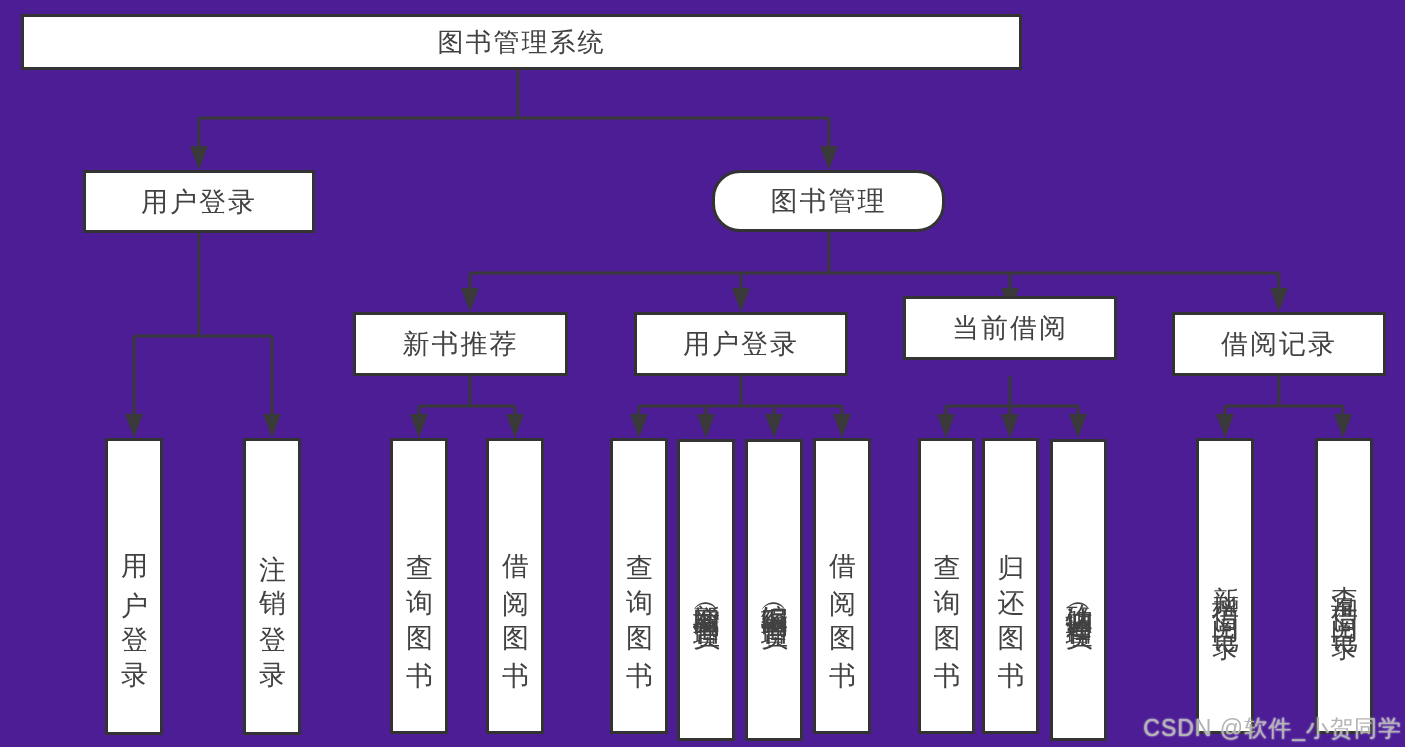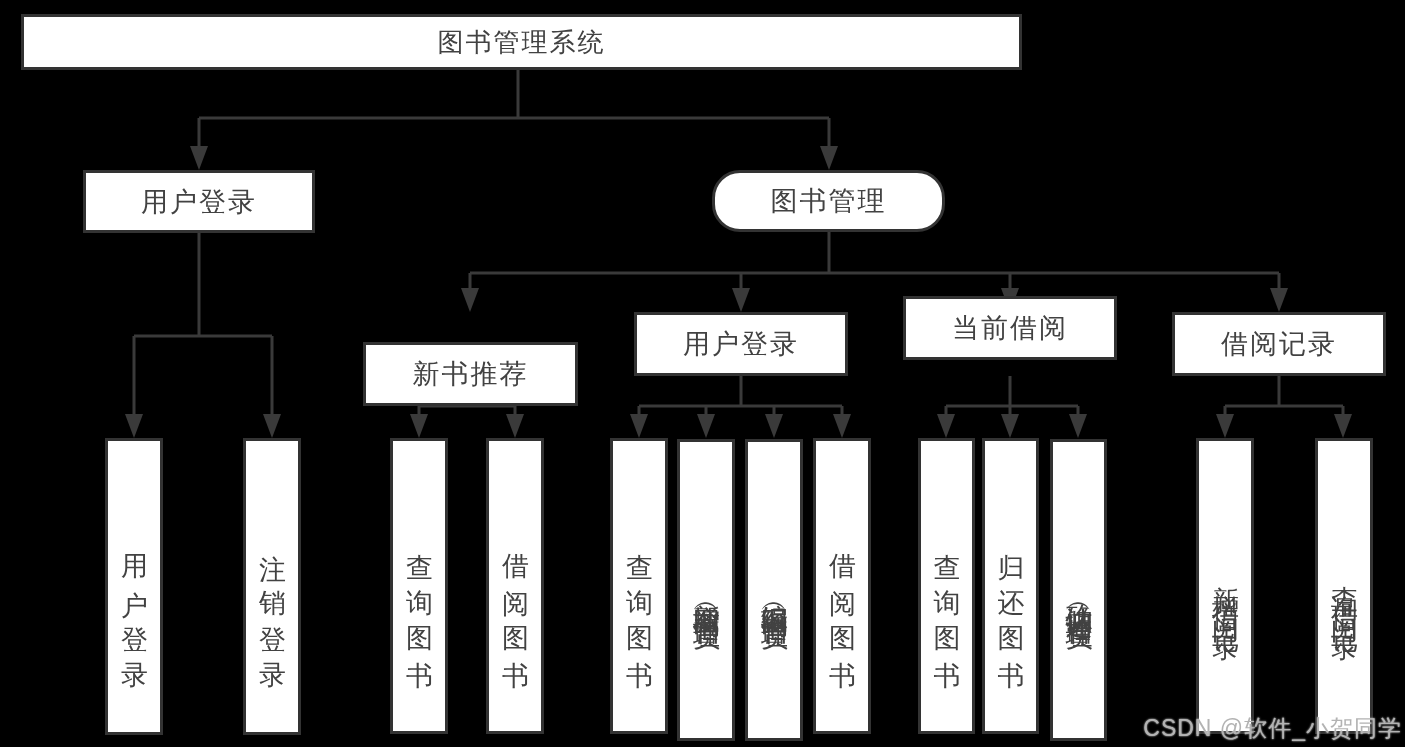--- a/index.html
+++ b/index.html
@@ -1,20 +1,20 @@
 <!DOCTYPE html>
 <html><head>
 <meta charset="utf-8">
 <style>
   html, body { margin: 0; padding: 0; background: #ffffff; }
   #canvas {
     position: relative;
     width: 1405px;
     height: 747px;
-    background: #000000;
+    background: #4c1d95;
     overflow: hidden;
     font-family: "Liberation Sans", "DejaVu Sans", sans-serif;
     text-decoration: underline;
   }
   #connector-svg {
     position: absolute;
     left: 0; top: 0;
     z-index: 1;
   }
   .node {
@@ -42,21 +42,21 @@
     padding-top: 10px;
   }
   .v4 span { letter-spacing: 36px; margin-bottom: -26px; }
   .v6 span { letter-spacing: 10px; margin-bottom: -6px; }
   .v9 span { letter-spacing: 3px;  margin-bottom: -1px; }
 
   
   #n-root           { left: 21px;   top: 14px;  width: 1001px; height: 56px; }
   #n-user-login     { left: 83px;   top: 170px; width: 232px;  height: 63px; }
   #n-book-mgmt      { left: 712px;  top: 170px; width: 233px;  height: 62px; border-radius: 28px; }
-  #n-new-book       { left: 363px;  top: 312px; width: 215px;  height: 64px; margin-top: 30px; }
+  #n-new-book       { left: 353px;  top: 312px; width: 215px;  height: 64px; }
   #n-book-borrow    { left: 634px;  top: 312px; width: 214px;  height: 64px; }
   #n-current-borrow { left: 903px;  top: 296px; width: 214px;  height: 64px; }
   #n-borrow-records { left: 1172px; top: 312px; width: 214px;  height: 64px; }
 
   #l-user-login  { left: 105px;  top: 438px; width: 58px; height: 297px; }
   #l-logout      { left: 243px;  top: 438px; width: 58px; height: 297px; }
   #l-rec-query   { left: 390px;  top: 438px; width: 58px; height: 296px; }
   #l-rec-borrow  { left: 486px;  top: 438px; width: 58px; height: 296px; }
   #l-bb-query    { left: 610px;  top: 438px; width: 58px; height: 296px; }
   #l-bb-add      { left: 677px;  top: 439px; width: 58px; height: 302px; }

